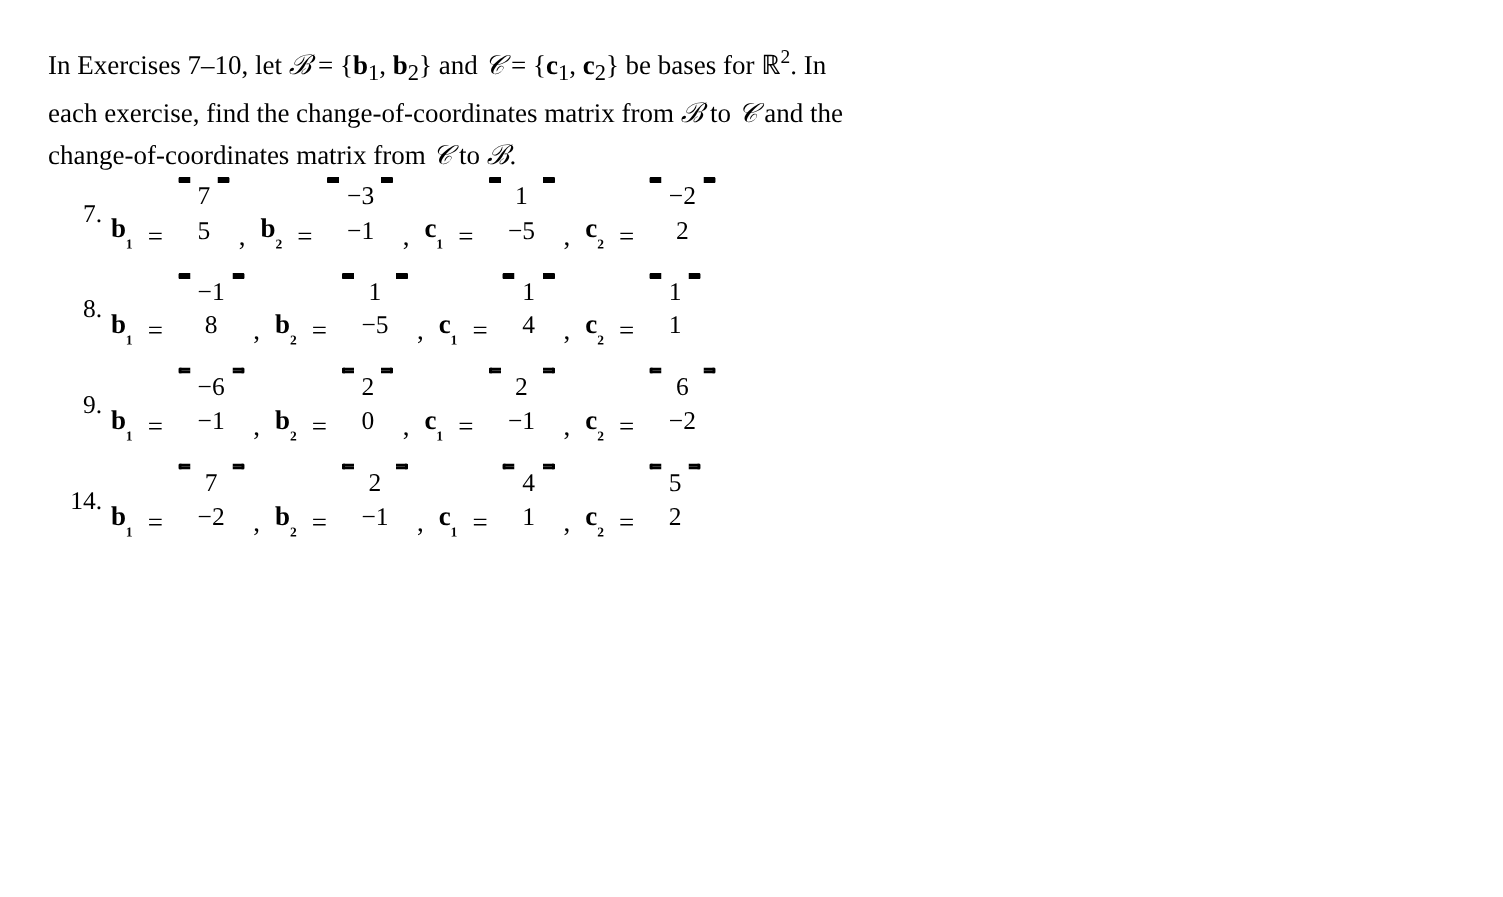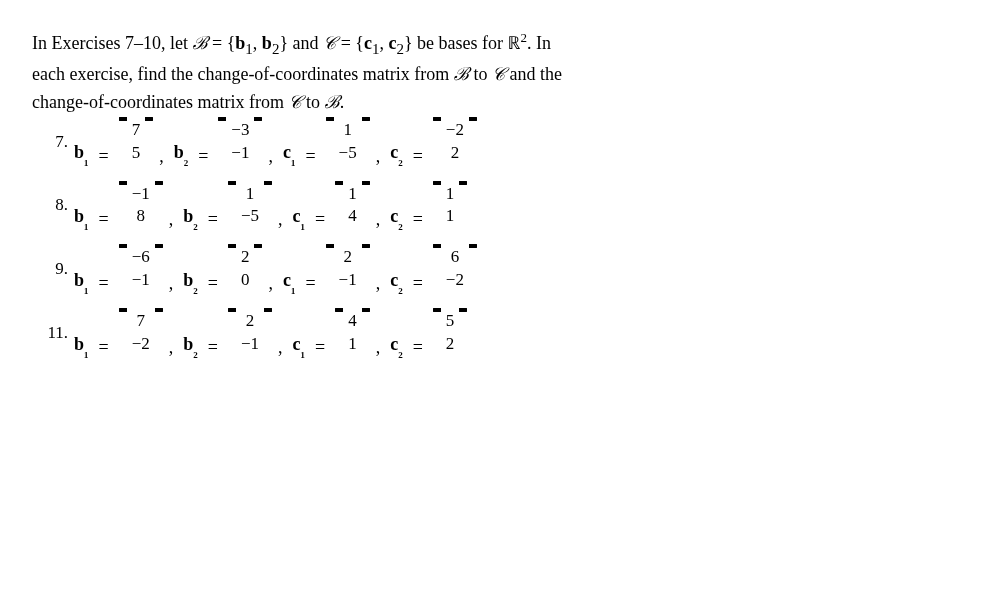--- a/index.html
+++ b/index.html
@@ -259,21 +259,21 @@
           <span class="bracket-left"></span>
           <span class="matrix-values">
             <span>6</span>
             <span>−2</span>
           </span>
           <span class="bracket-right"></span>
         </span>
       </div>
     </div>
     <div class="exercise-row">
-      <span class="ex-num">11.</span>
+      <span class="ex-num">14.</span>
       <div class="ex-content">
         <span class="vec-label"><b>b</b><sub>₁</sub></span>
         <span class="eq-sign">=</span>
         <span class="matrix">
           <span class="bracket-left"></span>
           <span class="matrix-values">
             <span>7</span>
             <span>−2</span>
           </span>
           <span class="bracket-right"></span>

